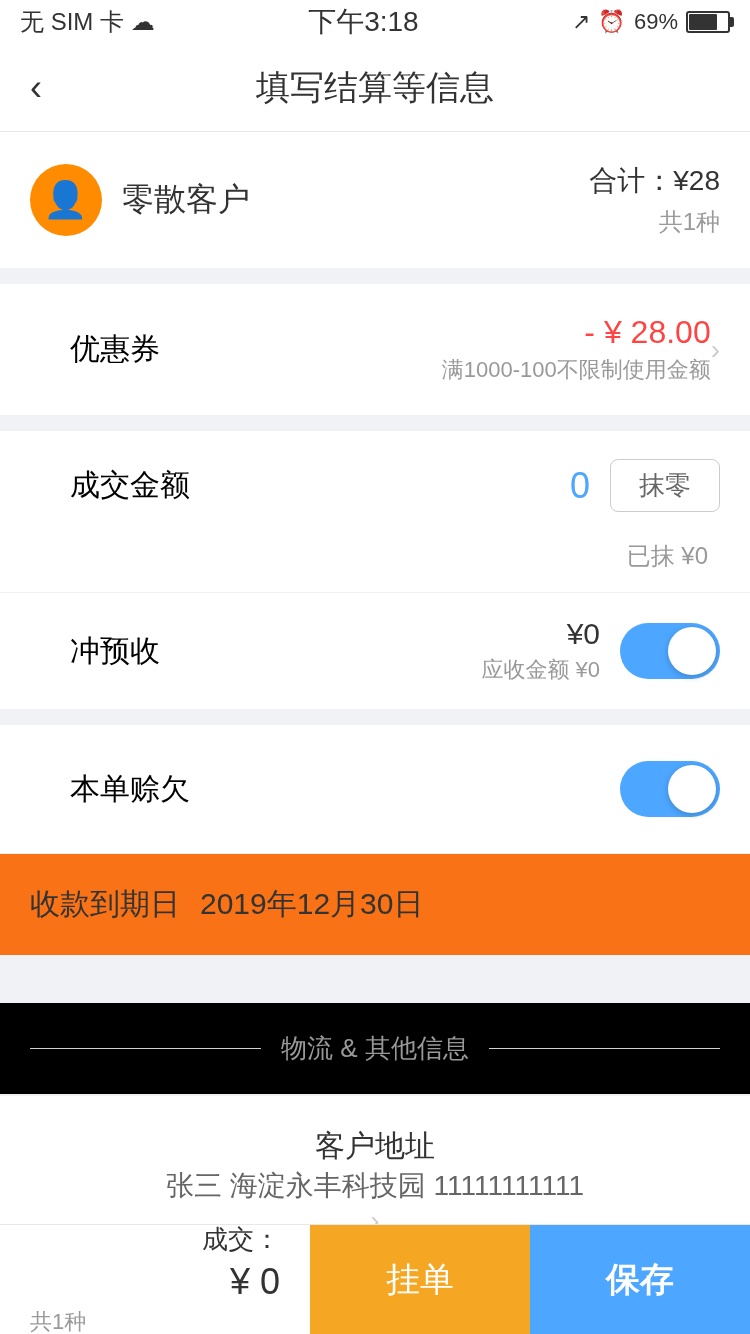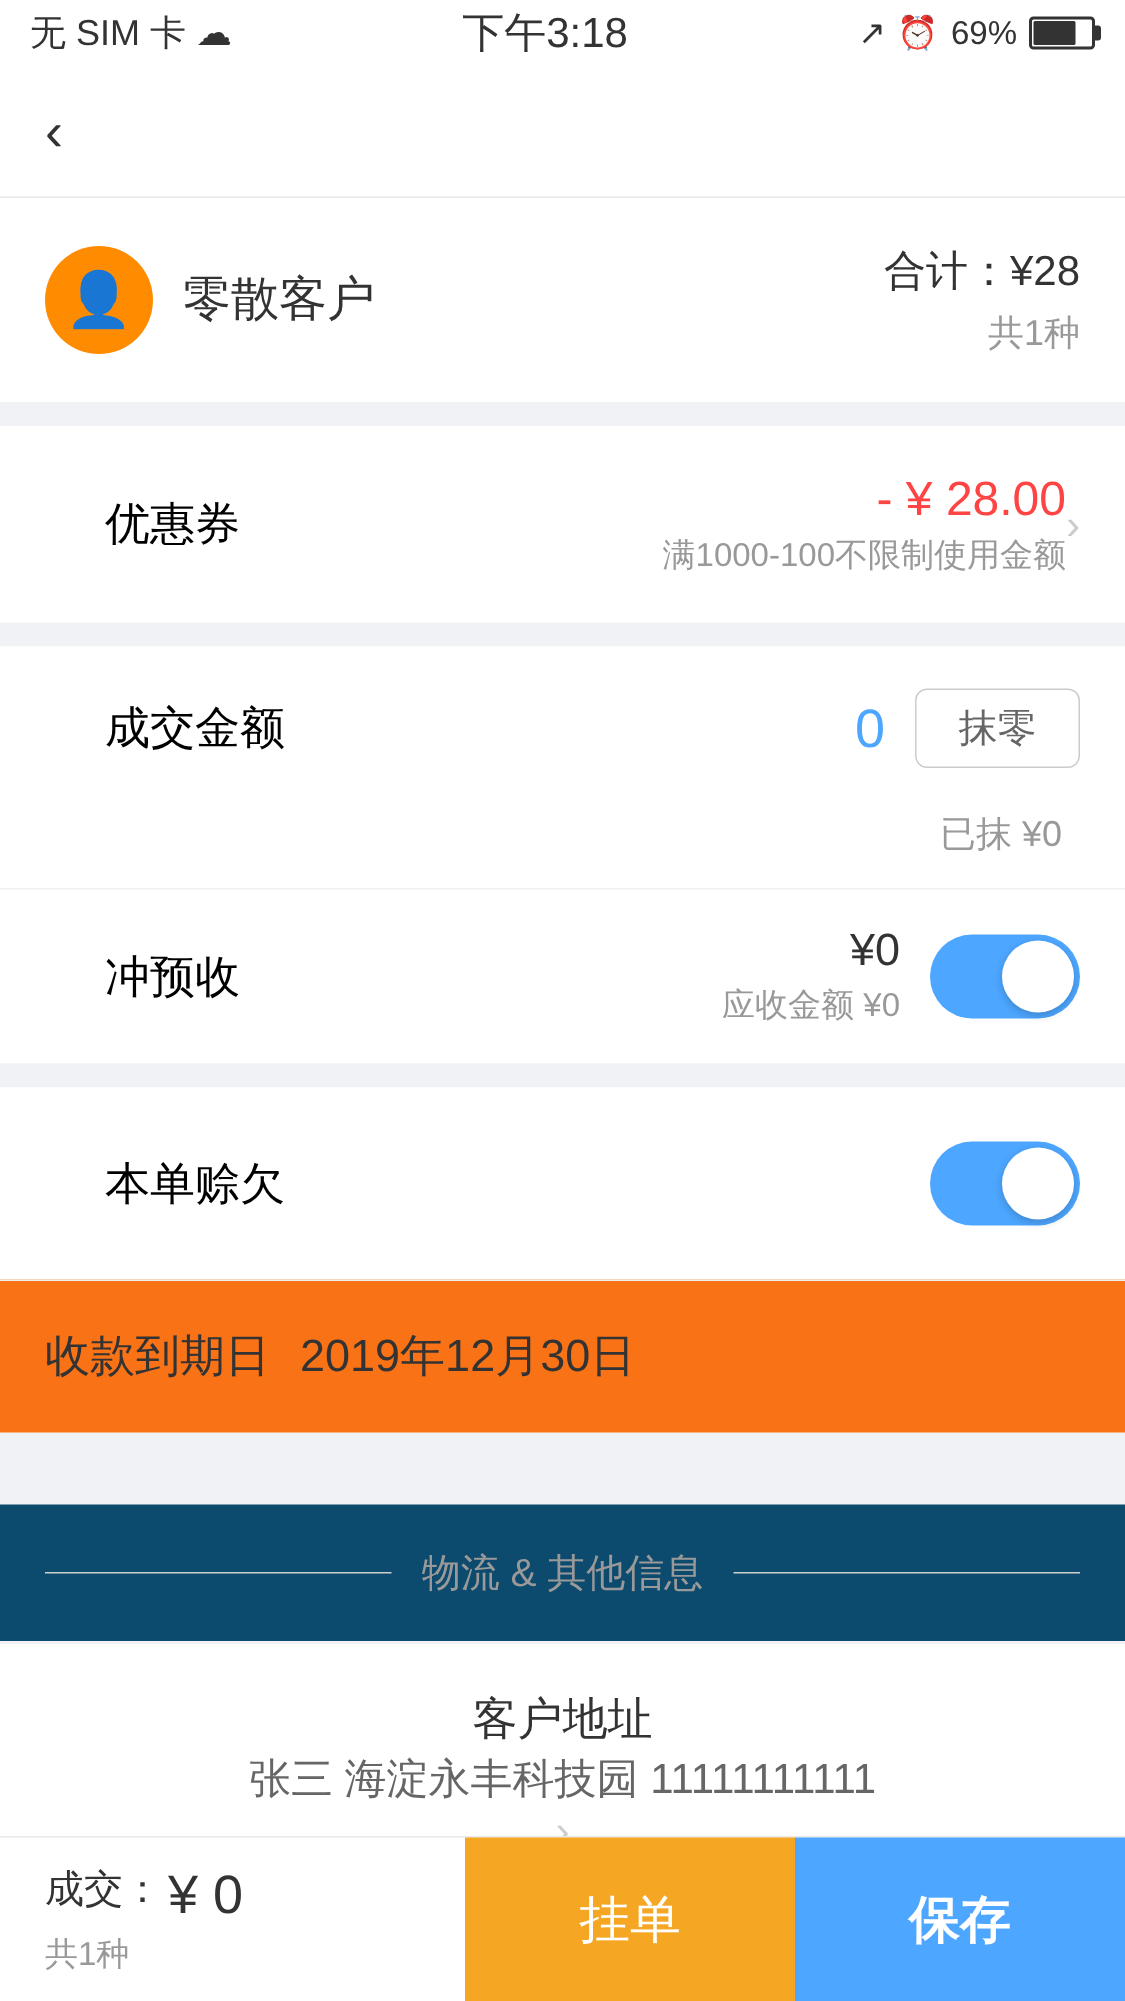--- a/index.html
+++ b/index.html
@@ -281,21 +281,21 @@
       font-size: 30px;
       color: #333;
     }
     .due-date-value {
       font-size: 30px;
       color: #333;
     }
 
     
     .logistics-section {
-      background: #0c4a6e;
+      background: #000000;
       padding: 28px 30px;
       text-align: center;
       margin-top: 16px;
     }
     .logistics-divider-row {
       display: flex;
       align-items: center;
       justify-content: center;
       gap: 20px;
     }
@@ -399,20 +399,21 @@
     <span>⏰</span>
     <span>69%</span>
     <div class="battery-icon">
       <div class="battery-fill"></div>
     </div>
   </div>
 </div>
 
 <div class="nav-bar">
   <div class="nav-back">‹</div>
+  <div class="nav-title">填写结算等信息</div>
 </div>
 
 <div class="content">
 
   <div class="customer-row card">
     <div class="customer-left">
       <div class="customer-avatar">
         <span>👤</span>
       </div>
       <span class="customer-name">零散客户</span>
@@ -489,21 +490,21 @@
   <div class="address-row card">
     <span class="address-label">客户地址</span>
     <span class="address-value">张三 海淀永丰科技园 11111111111</span>
     <span class="chevron-right">›</span>
   </div>
 
 </div>
 
 <div class="bottom-bar">
   <div class="bottom-summary">
-    <div style="display:flex;align-items:flex-start;gap:4px;">
+    <div style="display:flex;align-items:flex-end;gap:4px;flex-direction:column;">
       <span class="bottom-deal-label">成交：</span>
       <span class="bottom-deal-amount">¥ 0</span>
     </div>
     <div class="bottom-count">共1种</div>
   </div>
   <div class="btn-hang">挂单</div>
   <div class="btn-save">保存</div>
 </div>
 
 </body></html>

